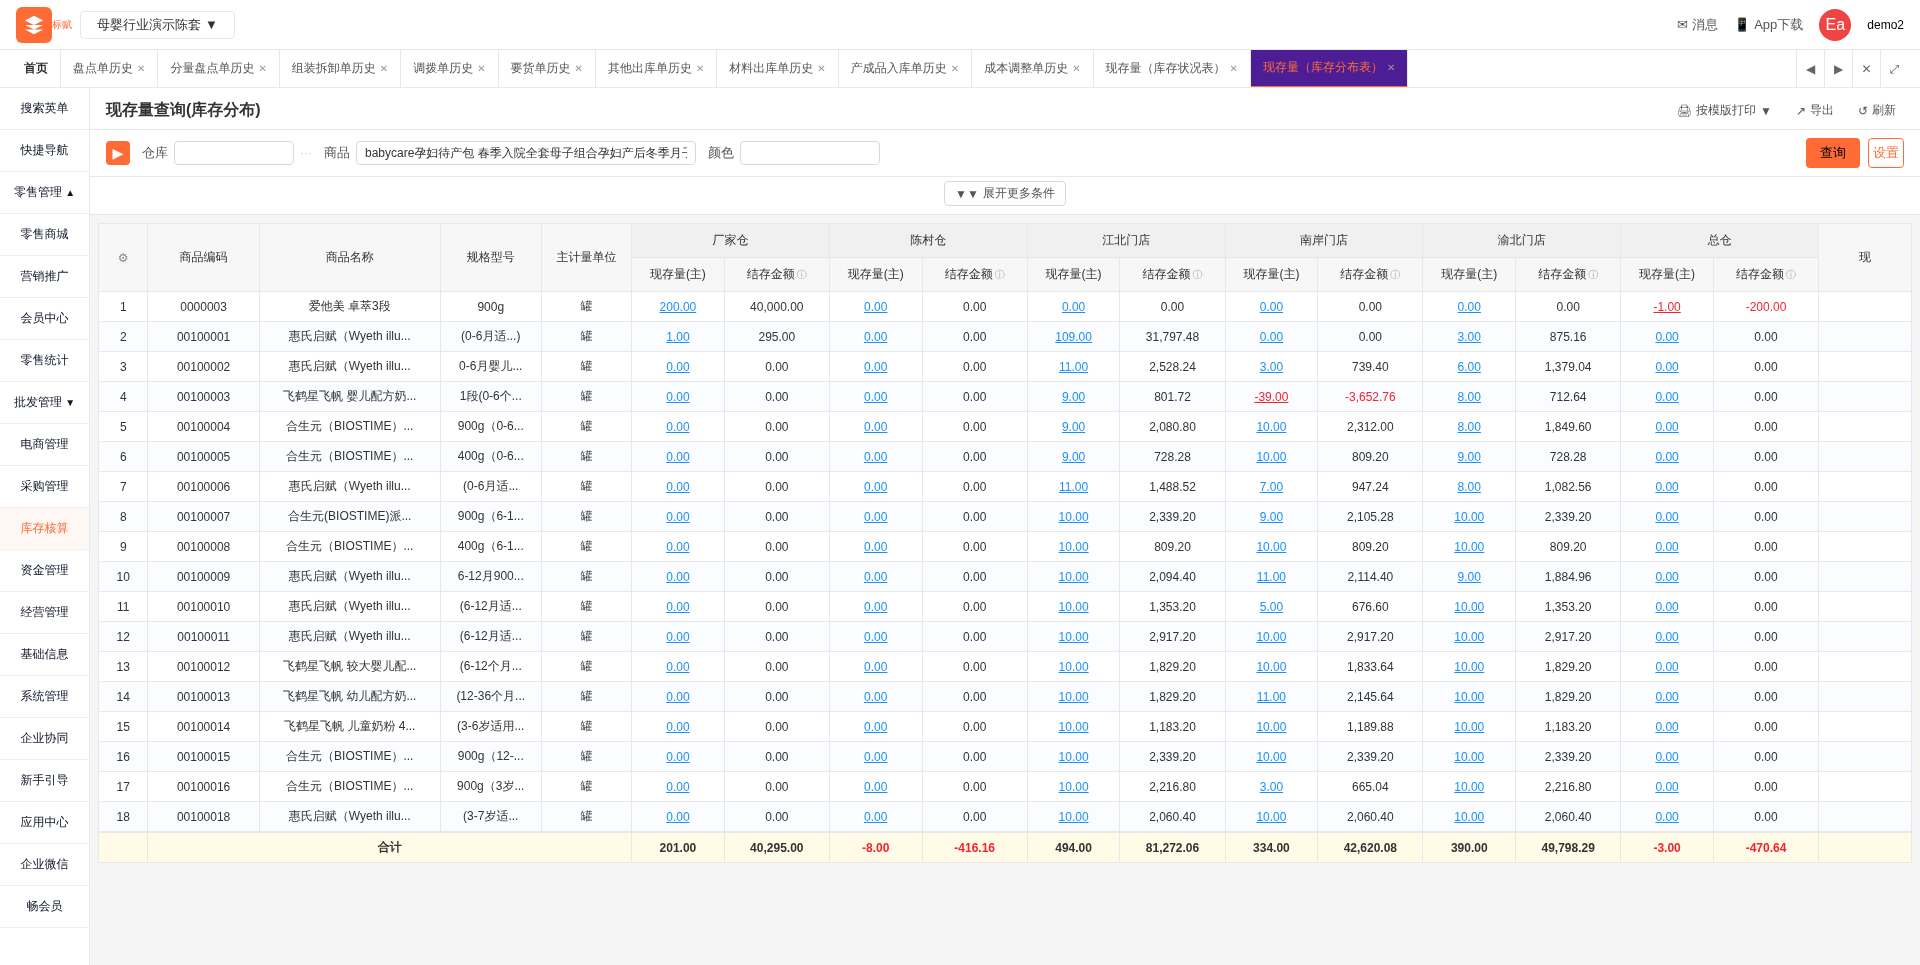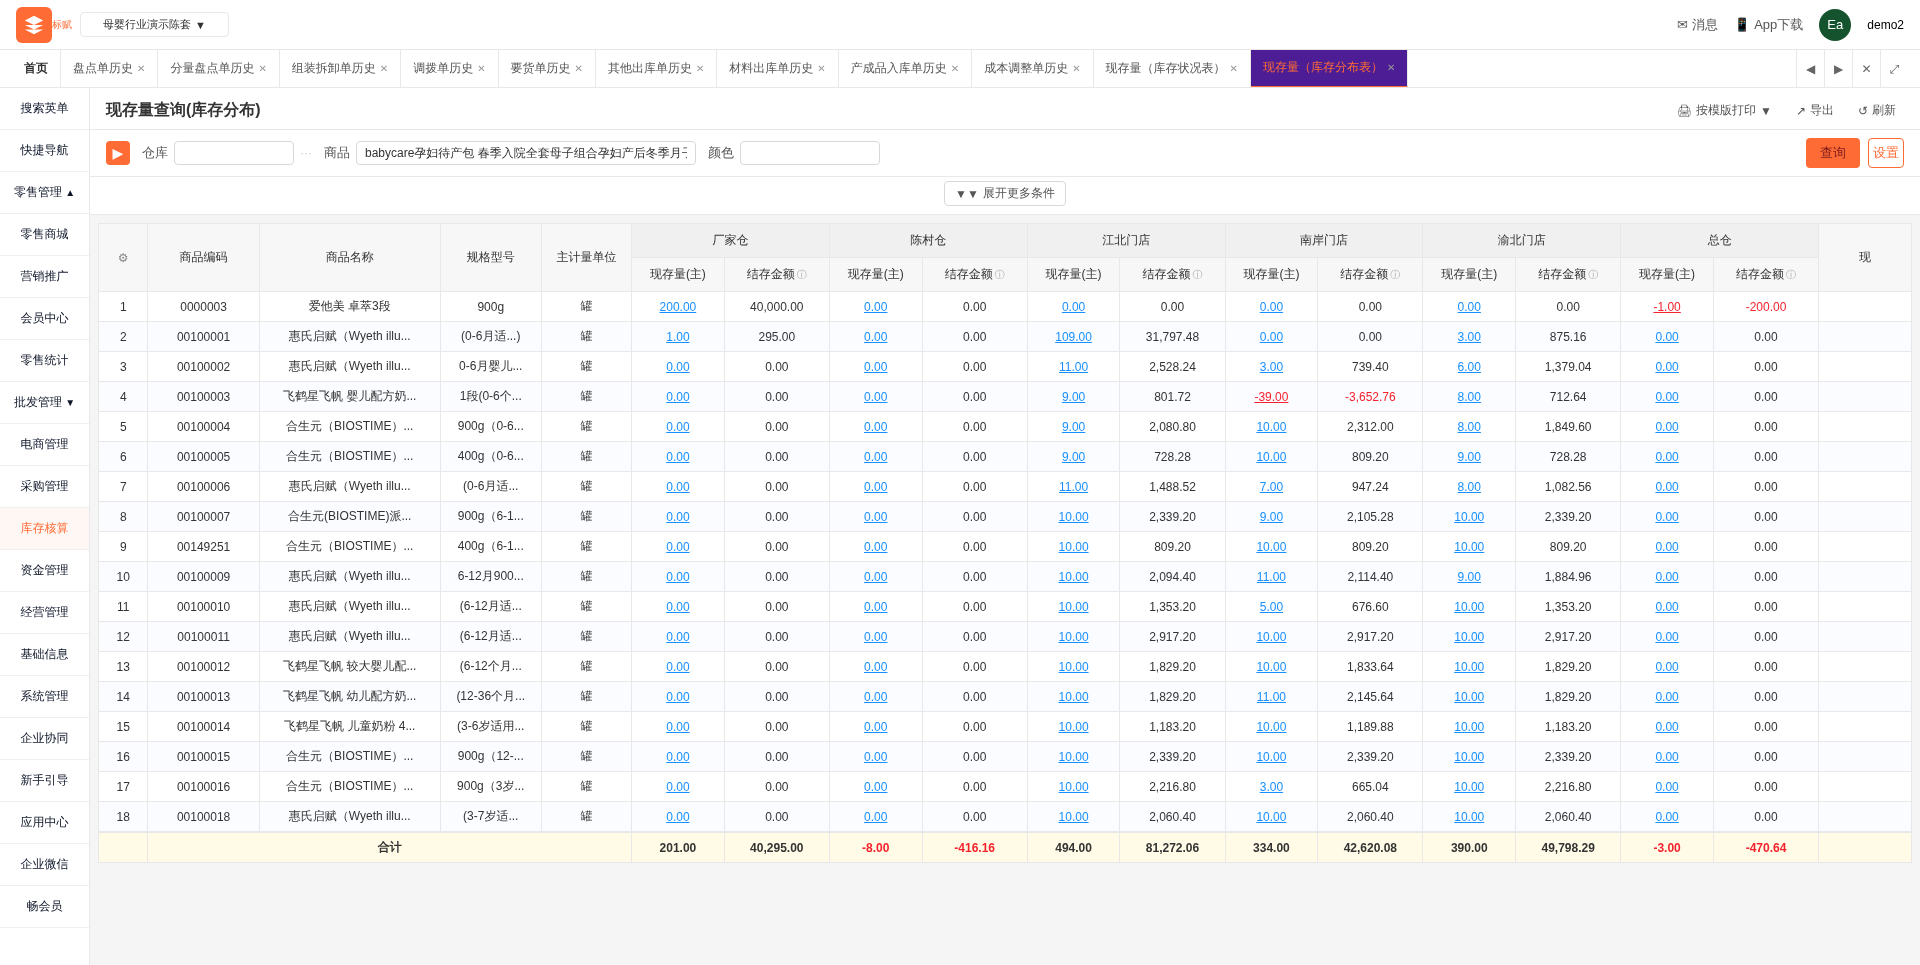--- a/index.html
+++ b/index.html
@@ -8,24 +8,24 @@
     
     .app-container { display: flex; flex-direction: column; height: 965px; width: 1920px; }
 
     
     .top-bar { height: 50px; background: #fff; display: flex; align-items: center; justify-content: space-between; padding: 0 16px; border-bottom: 1px solid #e8e8e8; flex-shrink: 0; }
     .top-bar-left { display: flex; align-items: center; gap: 8px; }
     .logo-area { display: flex; flex-direction: row; align-items: center; }
     .logo-icon { width: 36px; height: 36px; background: #ff6b35; border-radius: 6px; display: flex; align-items: center; justify-content: center; }
     .logo-icon svg { width: 22px; height: 22px; fill: white; }
     .logo-text { font-size: 10px; color: #ff6b35; }
-    .dropdown-selector { display: flex; align-items: center; gap: 4px; padding: 4px 22px; border: 1px solid #e8e8e8; border-radius: 4px; cursor: pointer; font-size: 11px; color: #333; }
+    .dropdown-selector { display: flex; align-items: center; gap: 4px; padding: 4px 16px; border: 1px solid #e8e8e8; border-radius: 4px; cursor: pointer; font-size: 13px; color: #333; }
     .top-bar-right { display: flex; align-items: center; gap: 16px; }
     .top-btn { display: flex; align-items: center; gap: 4px; color: #555; cursor: pointer; font-size: 13px; }
-    .user-avatar { width: 32px; height: 32px; border-radius: 50%; background: #14532d; display: flex; align-items: center; justify-content: center; color: white; font-size: 13px; }
+    .user-avatar { width: 32px; height: 32px; border-radius: 50%; background: #ef4444; display: flex; align-items: center; justify-content: center; color: white; font-size: 16px; }
 
     
     .tab-bar { height: 38px; background: #fff; display: flex; align-items: center; border-bottom: 1px solid #e8e8e8; overflow-x: auto; flex-shrink: 0; padding: 0 12px; }
     .tab-bar::-webkit-scrollbar { height: 3px; }
     .tab-item { display: flex; align-items: center; gap: 4px; padding: 0 12px; height: 38px; border-right: 1px solid #e8e8e8; white-space: nowrap; cursor: pointer; font-size: 12px; color: #555; flex-shrink: 0; }
     .tab-item.active { color: #ff6b35; background: #4c1d95; border-bottom: 2px solid #ff6b35; }
     .tab-item .tab-close { color: #999; font-size: 10px; cursor: pointer; }
     .tab-home { color: #333; font-weight: bold; }
     .tab-nav-btns { display: flex; align-items: center; margin-left: auto; flex-shrink: 0; }
     .tab-nav-btn { width: 28px; height: 38px; display: flex; align-items: center; justify-content: center; cursor: pointer; color: #666; border-left: 1px solid #e8e8e8; }
@@ -41,21 +41,21 @@
 
     
     .page-content { flex: 1; display: flex; flex-direction: column; overflow: hidden; background: #f5f5f5; }
 
     
     .page-header { background: #fff; padding: 10px 16px 0; border-bottom: 1px solid #e8e8e8; flex-shrink: 0; }
     .page-title-row { display: flex; align-items: center; justify-content: space-between; margin-bottom: 6px; }
     .page-title { font-size: 16px; font-weight: bold; color: #333; }
     .header-actions { display: flex; align-items: center; gap: 8px; }
     .header-btn { display: flex; align-items: center; gap: 4px; padding: 4px 8px; color: #555; cursor: pointer; font-size: 12px; }
-    .btn-orange { background: #ff6b35; color: #7f1d1d; border: none; border-radius: 4px; padding: 5px 14px; cursor: pointer; font-size: 13px; }
+    .btn-orange { background: #ff6b35; color: #000000; border: none; border-radius: 4px; padding: 5px 14px; cursor: pointer; font-size: 13px; }
     .btn-outline { background: white; color: #ff6b35; border: 1px solid #ff6b35; border-radius: 4px; padding: 5px 4px; cursor: pointer; font-size: 13px; }
 
     
     .filter-area { background: #fff; padding: 8px 16px; display: flex; align-items: center; gap: 12px; flex-shrink: 0; border-bottom: 1px solid #e8e8e8; }
     .filter-toggle { width: 24px; height: 24px; background: #ff6b35; border-radius: 4px; display: flex; align-items: center; justify-content: center; color: white; cursor: pointer; font-size: 14px; }
     .filter-field { display: flex; align-items: center; gap: 6px; }
     .filter-label { color: #555; white-space: nowrap; font-size: 13px; }
     .filter-input { border: 1px solid #d9d9d9; border-radius: 4px; padding: 4px 8px; font-size: 12px; width: 120px; }
     .filter-input-long { width: 340px; font-size: 12px; border: 1px solid #d9d9d9; border-radius: 4px; padding: 4px 8px; color: #333; }
     .filter-input-color { width: 140px; }
@@ -441,21 +441,21 @@
     <td><span class="num-link">9.00</span></td>
     <td class="">2,105.28</td>
     <td><span class="num-link">10.00</span></td>
     <td>2,339.20</td>
     <td class=""><span class="num-link">0.00</span></td>
     <td class="">0.00</td>
     <td></td>
   </tr>
               <tr>
     <td>9</td>
-    <td>00149251</td>
+    <td>00100008</td>
     <td class="col-name">合生元（BIOSTIME）...</td>
     <td>400g（6-1...</td>
     <td>罐</td>
     <td><span class="num-link">0.00</span></td>
     <td>0.00</td>
     <td><span class="num-link">0.00</span></td>
     <td>0.00</td>
     <td><span class="num-link">10.00</span></td>
     <td>809.20</td>
     <td><span class="num-link">10.00</span></td>

